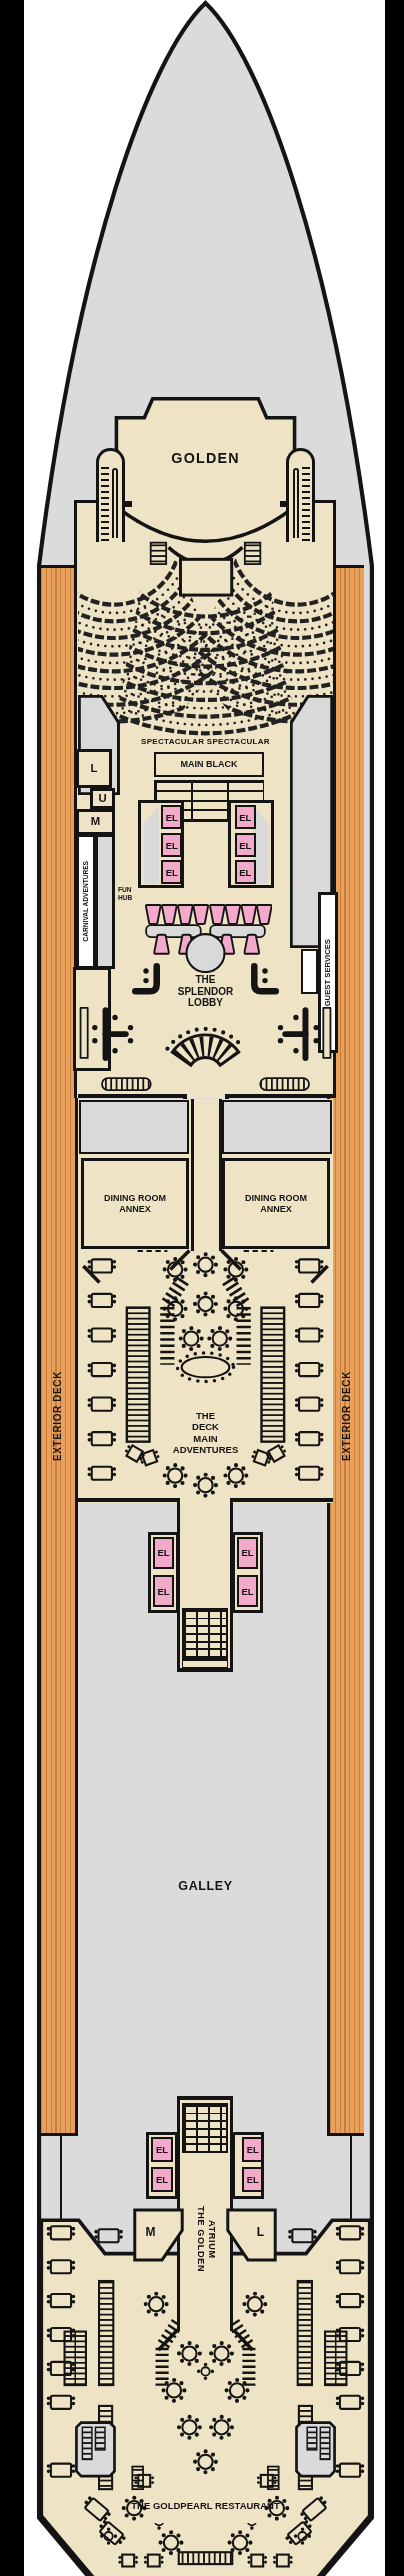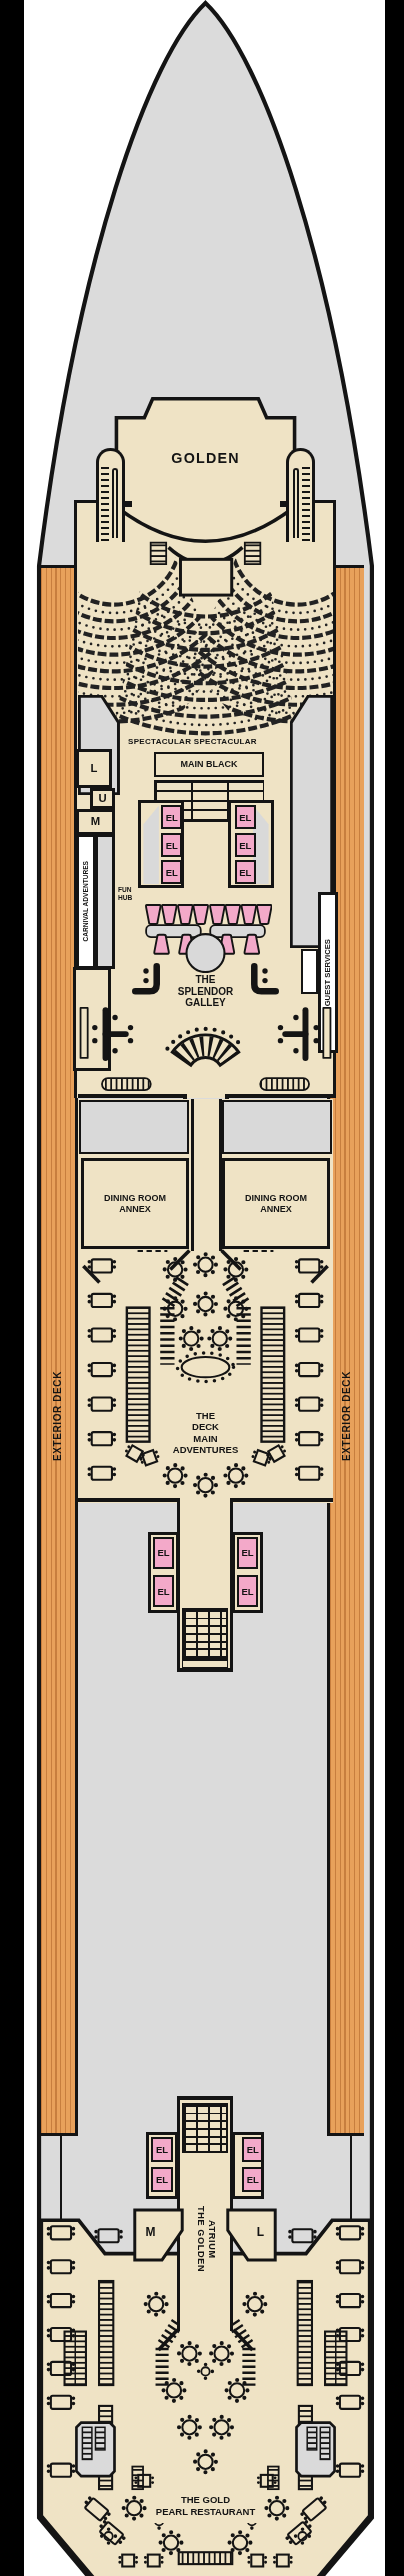--- a/index.html
+++ b/index.html
@@ -176,21 +176,21 @@
       </g>
     </g>
     <g>
       <path d="M152,14 Q214,70 276,14" fill="none" stroke="#141414" stroke-width="6"></path>
       <rect x="172" y="34" width="86" height="60" fill="#EFE3C5" stroke="#141414" stroke-width="5"></rect>
       <rect x="122" y="6" width="26" height="36" fill="url(#hs)" stroke="#141414" stroke-width="3"></rect>
       <rect x="280" y="6" width="26" height="36" fill="url(#hs)" stroke="#141414" stroke-width="3"></rect>
     </g>
   </svg>
 
-  <div class="a ctr" style="left:100px;top:736px;width:185px;height:12px">
+  <div class="a ctr" style="left:113px;top:736px;width:185px;height:12px">
     <span class="lbl" style="font-size:8px;letter-spacing:0.3px">SPECTACULAR SPECTACULAR</span>
   </div>
   <div class="a ctr" style="left:154px;top:752px;width:110px;height:25px;background:var(--beige);border:2.4px solid var(--line)">
     <span class="lbl" style="font-size:9px">MAIN BLACK</span>
   </div>
   <div class="a steprows" style="left:154px;top:780px;width:110px;height:42px"></div>
 
   <svg class="a" style="left:78px;top:694px" width="43" height="102" viewBox="0 0 72 172">
     <polygon points="2,4 40,4 68,48 68,168 2,168" fill="#D9D9D9" stroke="#141414" stroke-width="5"></polygon>
   </svg>
@@ -302,21 +302,21 @@
           <circle cx="400" cy="149" r="4.5"></circle>
       </g>
       <rect x="40" y="212" width="82" height="20" rx="10" fill="url(#vs)" stroke-width="3"></rect>
       <rect x="306" y="212" width="82" height="20" rx="10" fill="url(#vs)" stroke-width="3"></rect>
     </g>
   </svg>
 
   <div class="a ctr lbl" style="left:152px;top:969px;width:107px;height:45px;font-size:10px;flex-direction:column">
     <div>THE</div>
     <div>SPLENDOR</div>
-    <div>GALLEY</div>
+    <div>LOBBY</div>
   </div>
 
   <svg class="a" style="left:165px;top:1011px" width="81" height="68" viewBox="0 0 136 114">
     <path d="M43.4,90.8 A30,30 0 0 1 92.6,90.8 L123.7,69 A68,68 0 0 0 12.3,69 Z" fill="#EFE3C5" stroke="#141414" stroke-width="5"></path>
     <path d="M27.9,79.9 A49,49 0 0 1 108.1,79.9" fill="none" stroke="#141414" stroke-width="34" stroke-dasharray="5 8"></path>
     <path d="M4.1,63.2 A78,78 0 0 1 131.9,63.2" fill="none" stroke="#141414" stroke-width="7" stroke-linecap="round" stroke-dasharray="0 15"></path>
   </svg>
 
   <div class="a wall" style="left:78px;top:1094px;width:105px;height:4.2px"></div>
   <div class="a wall" style="left:229px;top:1094px;width:104px;height:4.2px"></div>
@@ -425,20 +425,23 @@
     <div class="a el" style="left:1.8px;top:1.8px;width:21.4px;height:32px">
         <span>EL</span>
       </div>
     <div class="a el" style="left:1.8px;top:40px;width:21.4px;height:32px">
         <span>EL</span>
       </div>
   </div>
   <div class="a stairs" style="left:182px;top:1608px;width:46px;height:52px"></div>
   <div class="a" style="left:182px;top:1660px;width:46px;height:8.3px;background:var(--beige);border:1.8px solid var(--line)"></div>
 
+  <div class="a ctr" style="left:78px;top:1873px;width:255px;height:26px">
+    <span class="lbl" style="font-size:12.5px;letter-spacing:0.6px">GALLEY</span>
+  </div>
   <div class="a wall" style="left:60px;top:2135px;width:1.8px;height:85px"></div>
   <div class="a wall" style="left:350px;top:2135px;width:1.8px;height:85px"></div>
 
   <svg class="a" style="left:37px;top:2212px" width="337" height="364" viewBox="0 0 566 612">
     <polygon points="7,14 70,14 114,70 452,70 496,14 559,14 559,511 468,619 98,619 7,511" fill="#EFE3C5" stroke="#141414" stroke-width="6"></polygon>
     <g stroke="#141414">
       <line x1="236" y1="198" x2="204" y2="232" stroke-width="6"></line>
       <line x1="330" y1="198" x2="362" y2="232" stroke-width="6"></line>
     </g>
     <path d="M236,186 L210,226 L210,292" fill="none" stroke="#141414" stroke-width="22" stroke-dasharray="4 6"></path>
@@ -556,21 +559,21 @@
   <div class="a ctr" style="left:138px;top:2222px;width:25px;height:20px">
     <span class="lbl" style="font-size:12px">M</span>
   </div>
   <svg class="a" style="left:226px;top:2208px" width="51" height="54" viewBox="0 0 86 90">
     <polygon points="3,3 83,3 83,87 37,87 3,37" fill="#EFE3C5" stroke="#141414" stroke-width="5"></polygon>
   </svg>
   <div class="a ctr" style="left:248px;top:2222px;width:25px;height:20px">
     <span class="lbl" style="font-size:12px">L</span>
   </div>
 
-  <div class="a ctr lbl" style="left:149px;top:2488px;width:113px;height:35px;font-size:9.5px;flex-direction:column;background:var(--beige)">
+  <div class="a ctr lbl" style="left:149px;top:2488px;width:113px;height:35px;font-size:9.5px;flex-direction:row;background:var(--beige)">
     <div>THE GOLD</div>
     <div>PEARL RESTAURANT</div>
   </div>
 
   <div class="a band" style="left:0;top:0;width:24px;height:2576px"></div>
   <div class="a band" style="left:385px;top:0;width:19.7px;height:2576px"></div>
 </div>
 
 
 </body></html>

